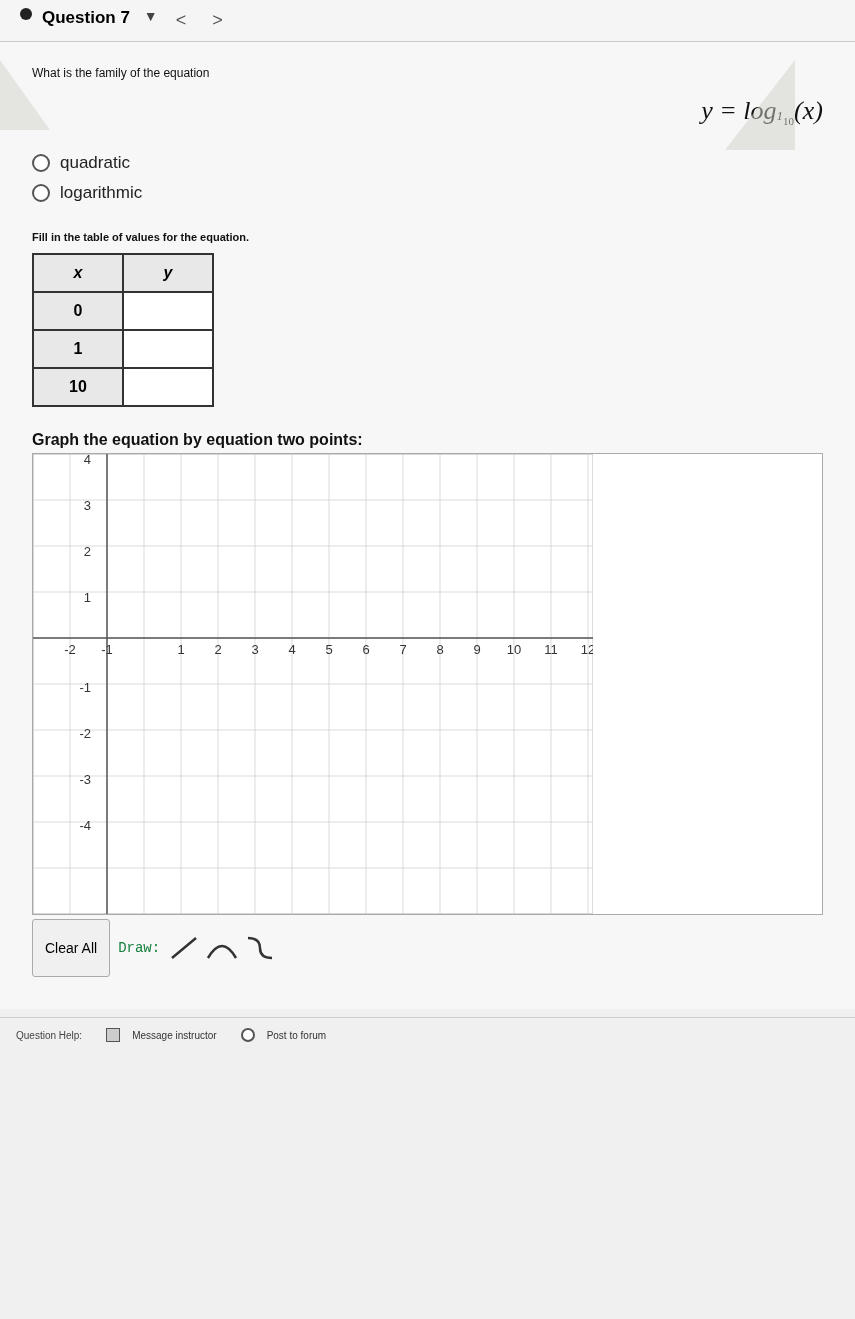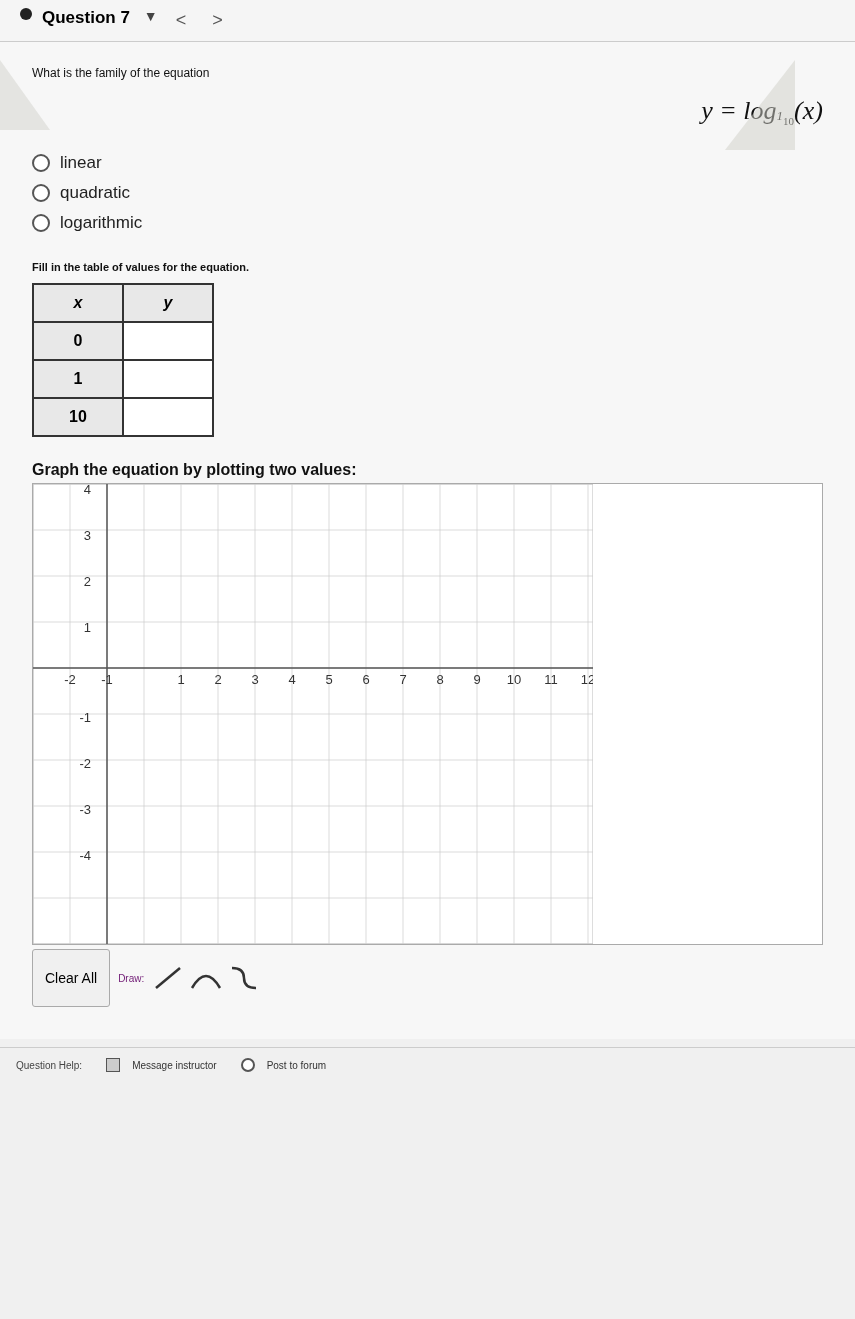--- a/index.html
+++ b/index.html
@@ -163,23 +163,23 @@
     .toolbar-btn {
       border: 1px solid #aaa;
       background: #f0f0f0;
       padding: 20px 12px;
       font-size: 14px;
       font-family: Arial, sans-serif;
       cursor: pointer;
       border-radius: 3px;
     }
     .draw-label {
-      font-size: 10px;
-      font-family: Liberation Sans, sans-serif;
-      color: #701a75;
+      font-size: 14px;
+      font-family: Liberation Mono, monospace;
+      color: #15803d;
     }
     .draw-icons {
       display: flex;
       gap: 4px;
       align-items: center;
     }
     .bottom-link {
       display: flex;
       align-items: center;
       gap: 12px;
@@ -231,24 +231,20 @@
   <div class="deco-triangle"></div>
   <div class="deco-triangle2"></div>
 
   <div class="question-text">What is the family of the equation</div>
 
   <div class="equation-display">
     <span><i>y</i> = log<sub><sup>1</sup><span style="font-size:11px;font-style:normal;">10</span></sub>(<i>x</i>)</span>
   </div>
 
   <ul class="options-list">
-    <li>
-      <span class="radio-circle"></span>
-      <span>linear</span>
-    </li>
     <li>
       <span class="radio-circle"></span>
       <span>quadratic</span>
     </li>
     <li>
       <span class="radio-circle"></span>
       <span>logarithmic</span>
     </li>
   </ul>
 
@@ -269,21 +265,21 @@
         <td class="x-col">1</td>
         <td class="y-col"><input type="text" style="border: none; outline: none; width: 80px; text-align: center; font-size: 15px;"></td>
       </tr>
       <tr>
         <td class="x-col">10</td>
         <td class="y-col"><input type="text" style="border: none; outline: none; width: 80px; text-align: center; font-size: 15px;"></td>
       </tr>
     </tbody>
   </table>
 
-  <div class="graph-label">Graph the equation by plotting two values:</div>
+  <div class="graph-label">Graph the equation by equation two points:</div>
   <div class="graph-container">
     <div class="graph-area">
       <svg class="grid-svg" width="560" height="460" viewBox="0 0 560 460">
 
         <rect width="560" height="460" fill="white" stroke="#bbb"></rect>
 
         <defs>
           <pattern id="smallGrid" width="37" height="46" patternUnits="userSpaceOnUse">
             <path d="M 37 0 L 0 0 0 46" fill="none" stroke="#ddd" stroke-width="0.5"></path>
           </pattern>

